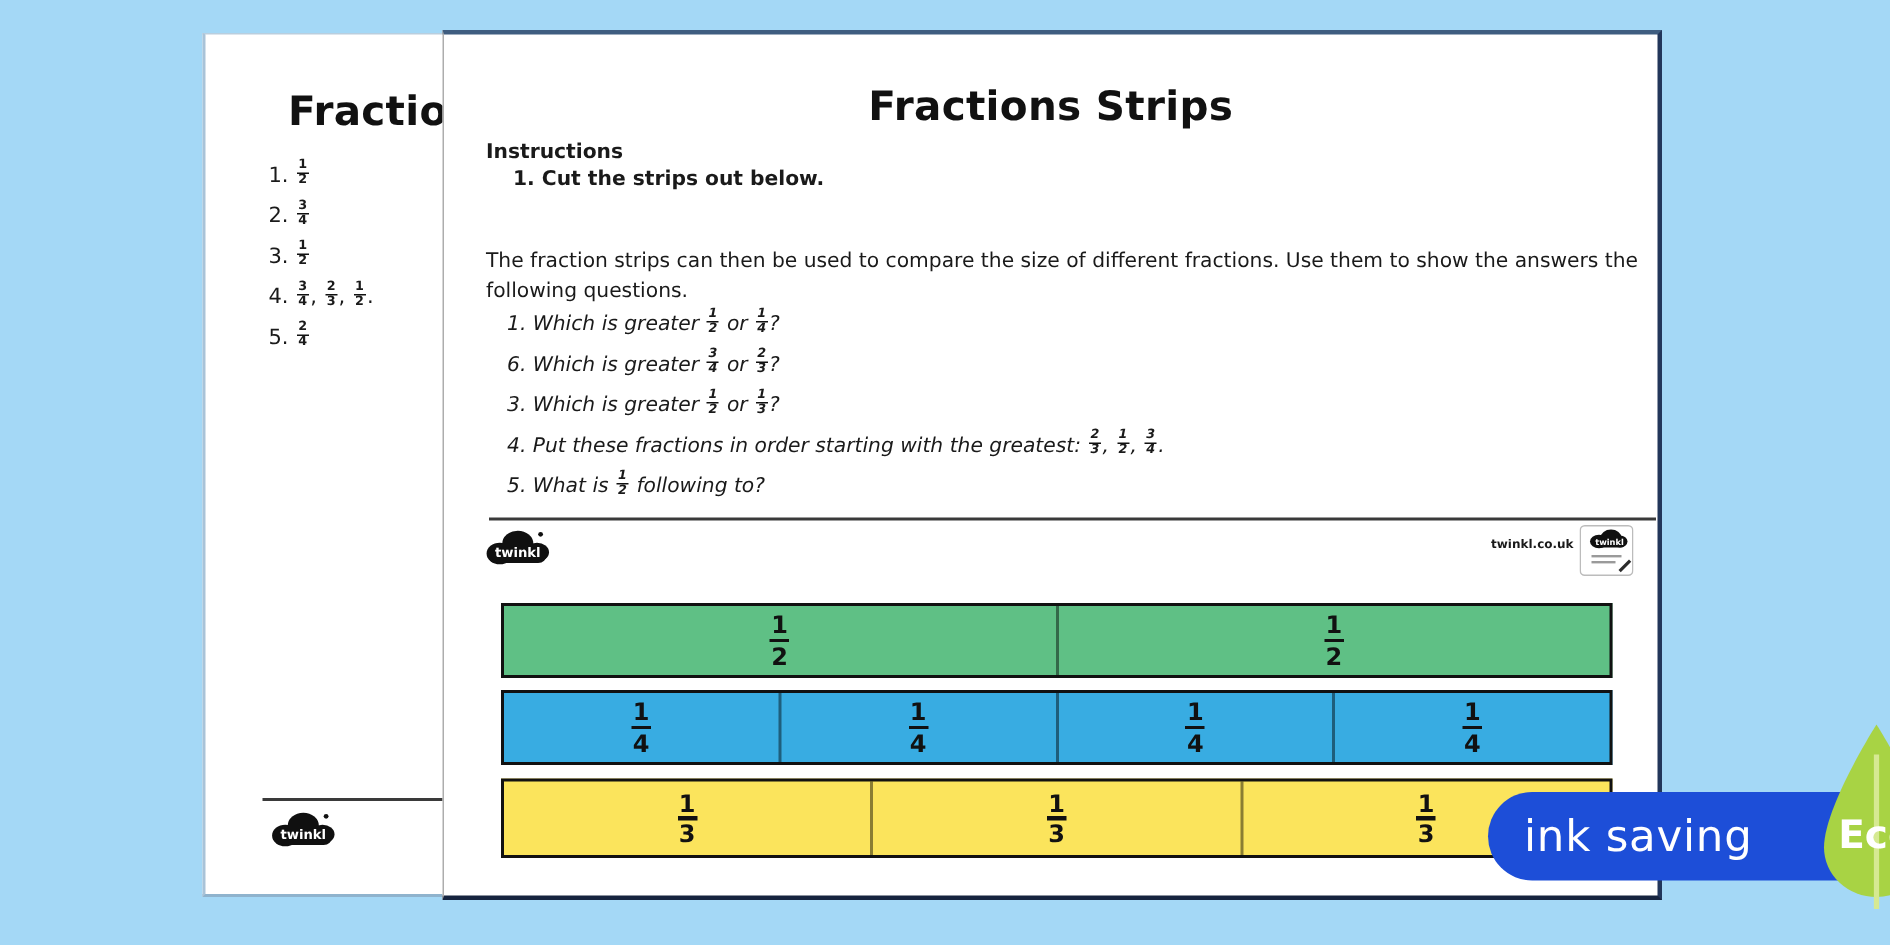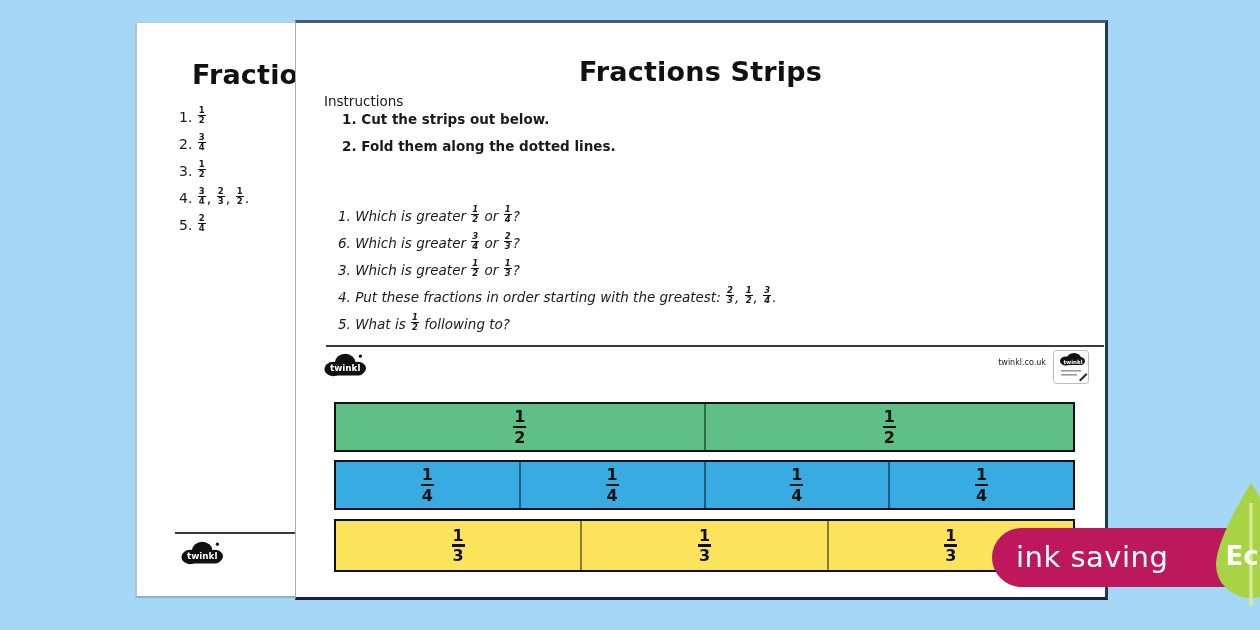--- a/index.html
+++ b/index.html
@@ -20,38 +20,38 @@
     border-top:3px solid #3f5d80;border-right:3px solid #22365a;
     border-bottom:3px solid #16243f;border-left:1px solid #adadad;
   }
   .doc-title{position:absolute;font-size:27px;font-weight:bold;letter-spacing:.2px;color:#111;white-space:nowrap;}
   #back-title{left:55px;top:36px;}
   #front-title{left:0;right:0;top:33px;text-align:center;}
   
   #answers-list{position:absolute;left:42px;top:80px;}
   #answers-list .row{height:27px;display:flex;align-items:center;font-size:14px;white-space:pre;}
   
-  #instructions-heading{position:absolute;left:28px;top:70px;font-size:13.5px;font-weight:normal;}
+  #instructions-heading{position:absolute;left:28px;top:70px;font-size:13.5px;font-weight:bold;}
   .step{position:absolute;left:46px;font-size:13.5px;white-space:pre;font-weight:bold;}
   #step-1{top:88px;} #step-2{top:115px;}
   #intro-paragraph{position:absolute;left:28px;top:141px;width:772px;font-size:13.5px;line-height:20px;}
   #questions-list{position:absolute;left:42px;top:179px;}
   #questions-list .row{height:27px;display:flex;align-items:center;font-size:13.5px;white-space:pre;font-style:italic;}
   
   .ifrac{display:inline-flex;flex-direction:column;align-items:center;margin:0 1px;transform:translateY(-1px);}
   .ifrac .num,.ifrac .den{font-size:8.5px;line-height:7.5px;font-weight:bold;}
   .ifrac .bar{width:8px;height:1px;background:#111;margin:1px 0;}
   
   .footer-line{position:absolute;height:2px;background:#3a3a3a;}
   #front-footer-line{left:30px;top:322px;width:778px;}
   #back-footer-line{left:38px;top:509px;width:450px;}
   .cloud-logo{position:absolute;}
   #front-cloud{left:26px;top:326px;}
   #back-cloud{left:42px;top:514px;}
-  #footer-url{position:absolute;left:698px;top:335px;width:52px;font-size:8px;font-weight:normal;text-align:right;}
+  #footer-url{position:absolute;left:698px;top:335px;width:52px;font-size:8px;font-weight:bold;text-align:right;}
   #quality-badge{position:absolute;left:757px;top:327px;}
   
   #strips{position:absolute;left:38px;top:379px;width:741px;}
   .strip{display:flex;border:2.5px solid #111;box-sizing:border-box;}
   .strip-halves{height:50px;margin-bottom:8px;}
   .strip-quarters{height:50px;margin-bottom:9px;}
   .strip-thirds{height:53px;}
   .cell{flex:1;display:flex;align-items:center;justify-content:center;}
   .cell + .cell{border-left:2px solid rgba(0,0,0,0.45);}
   .sfrac{display:flex;flex-direction:column;align-items:center;}
@@ -92,22 +92,22 @@
       <text x="29" y="28" font-size="11" font-weight="bold" fill="#ffffff" text-anchor="middle" font-family="DejaVu Sans, sans-serif">twinkl</text>
     </svg>
   </span>
 </div>
 
 <div class="page" id="front-page">
   <div class="doc-title" id="front-title">Fractions Strips</div>
 
   <div id="instructions-heading">Instructions</div>
   <div class="step" id="step-1">1. Cut the strips out below.</div>
-  <div class="step" id="step-2">2. Fold them along the dotted lines.</div>
-
+
+  <div id="intro-paragraph">The fraction strips can then be used to compare the size of different fractions. Use them to show the answers the following questions.</div>
 
   <div id="questions-list">
       <div class="row"><span>1. Which is greater </span><span class="ifrac"><span class="num">1</span><span class="bar"></span><span class="den">2</span></span><span> or </span><span class="ifrac"><span class="num">1</span><span class="bar"></span><span class="den">4</span></span><span>?</span></div>
       <div class="row"><span>6. Which is greater </span><span class="ifrac"><span class="num">3</span><span class="bar"></span><span class="den">4</span></span><span> or </span><span class="ifrac"><span class="num">2</span><span class="bar"></span><span class="den">3</span></span><span>?</span></div>
       <div class="row"><span>3. Which is greater </span><span class="ifrac"><span class="num">1</span><span class="bar"></span><span class="den">2</span></span><span> or </span><span class="ifrac"><span class="num">1</span><span class="bar"></span><span class="den">3</span></span><span>?</span></div>
       <div class="row"><span>4. Put these fractions in order starting with the greatest: </span><span class="ifrac"><span class="num">2</span><span class="bar"></span><span class="den">3</span></span><span>, </span><span class="ifrac"><span class="num">1</span><span class="bar"></span><span class="den">2</span></span><span>, </span><span class="ifrac"><span class="num">3</span><span class="bar"></span><span class="den">4</span></span><span>.</span></div>
       <div class="row"><span>5. What is </span><span class="ifrac"><span class="num">1</span><span class="bar"></span><span class="den">2</span></span><span> following to?</span></div>
     </div>
 
   <div class="footer-line" id="front-footer-line"></div>
@@ -209,21 +209,21 @@
           <span class="sfrac">
             <span class="num">1</span>
             <span class="bar"></span>
             <span class="den">3</span>
           </span>
         </div>
       </div>
     </div>
 </div>
 
-<div id="ink-badge" style="background: #be185d; text-align: center;">
+<div id="ink-badge" style="background: #1d4ed8; text-align: center;">
   <span id="ink-badge-label">ink saving</span>
 </div>
 <span id="eco-leaf">
   <svg width="84" height="128" viewBox="0 0 84 128">
     <path id="leaf-path" d="M42 2 C42 2 7 57 7 84 a35 33 0 0 0 70 0 C77 57 42 2 42 2 Z" fill="#a8d344"></path>
     <line x1="42" y1="22" x2="42" y2="125" stroke="#d6e992" stroke-width="3.5"></line>
     <text id="eco-text" x="42" y="84" font-size="26" font-weight="bold" fill="#ffffff" text-anchor="middle" font-family="DejaVu Sans, sans-serif">Eco</text>
   </svg>
 </span>
 

